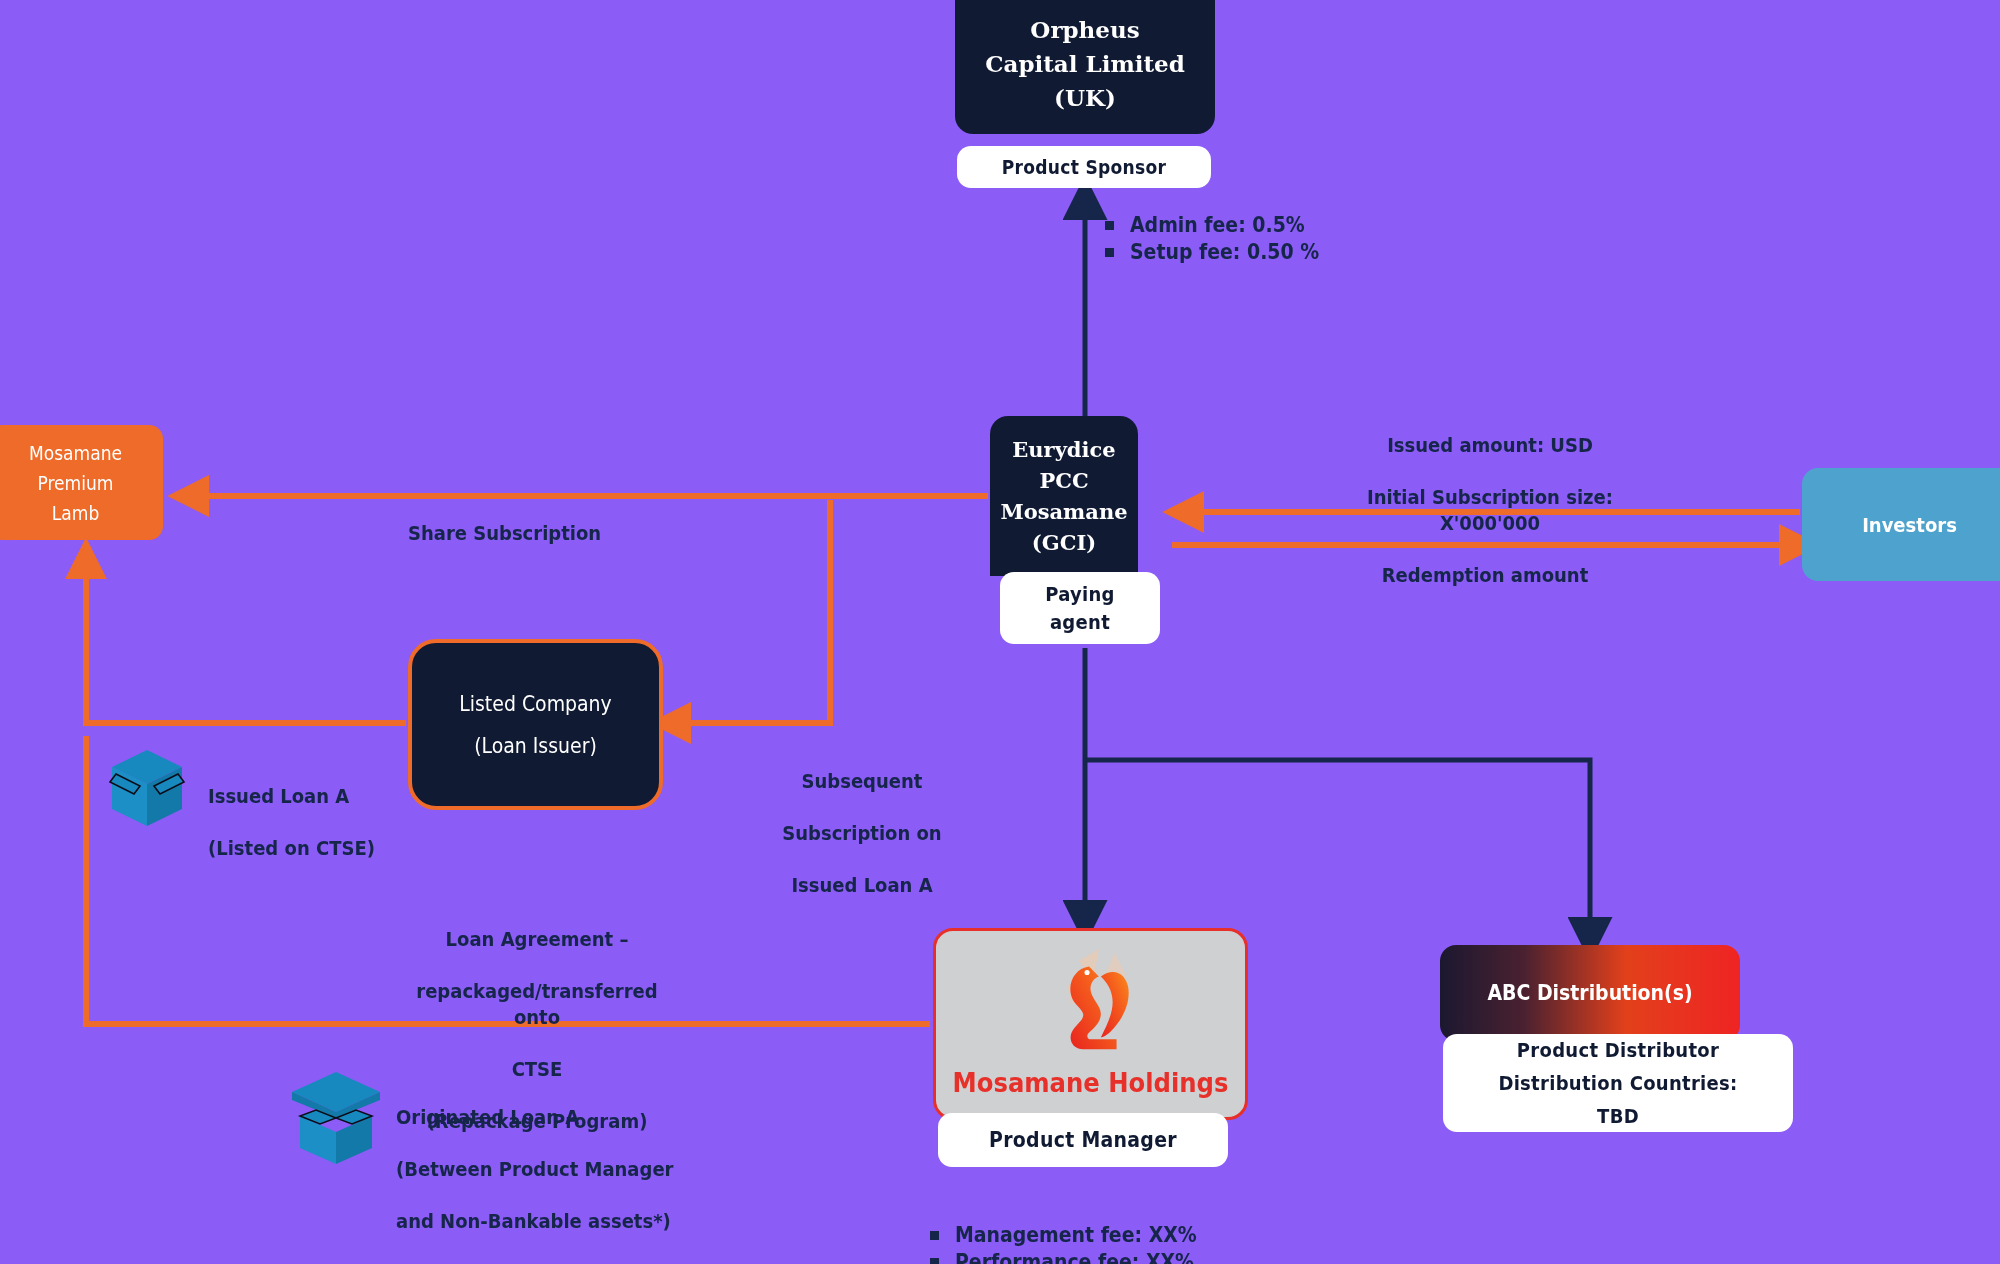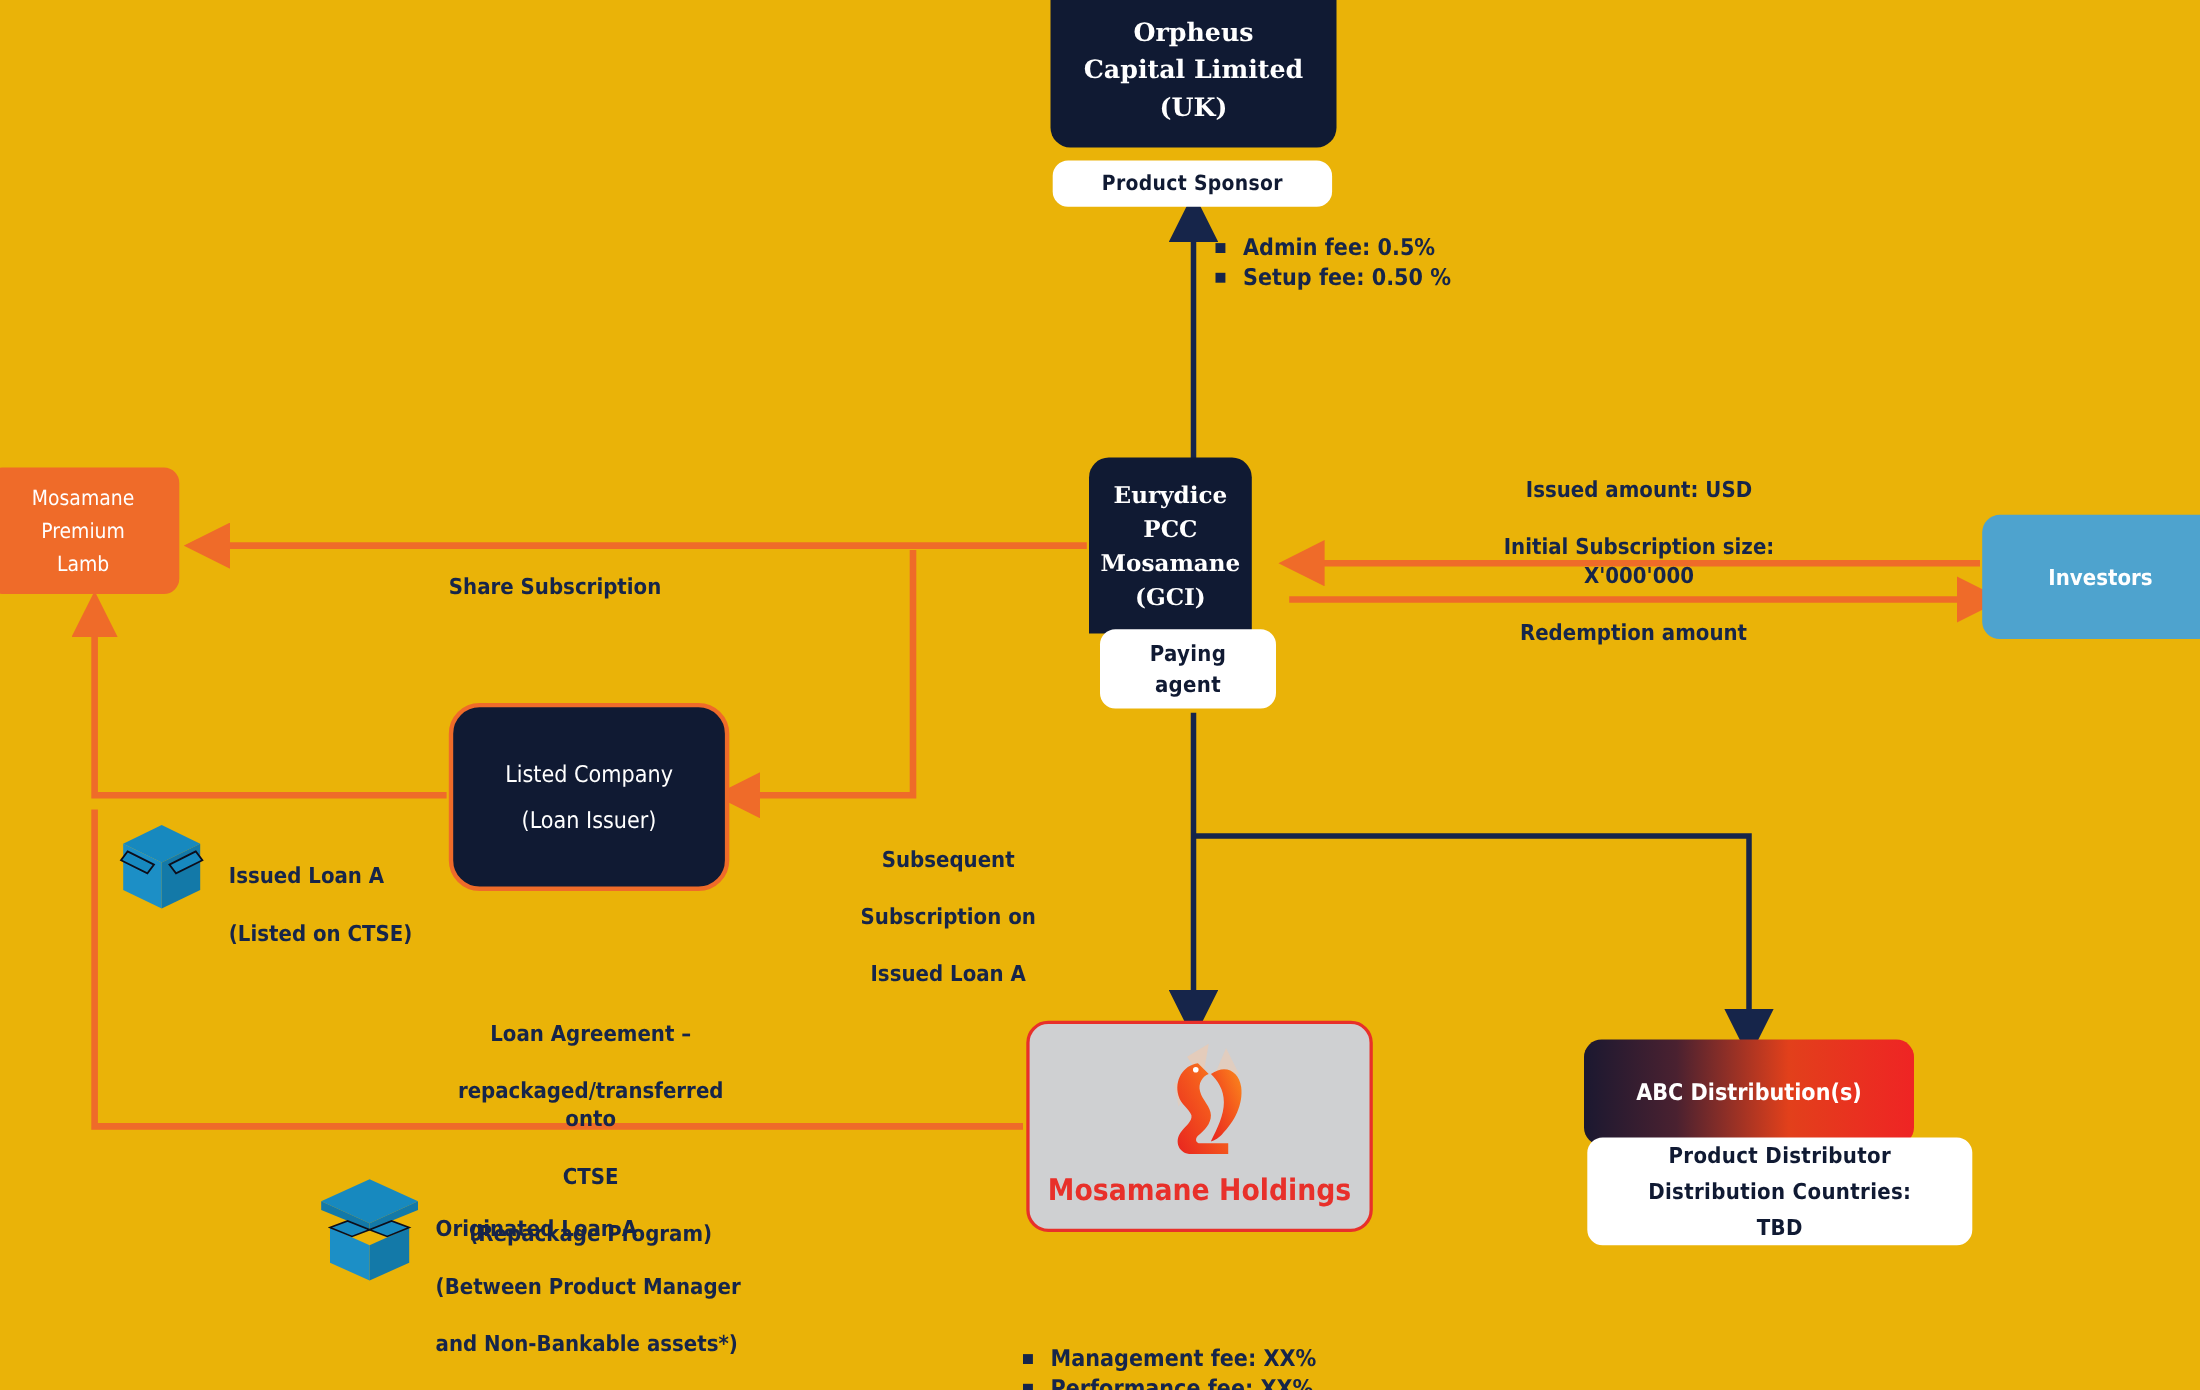--- a/index.html
+++ b/index.html
@@ -1,18 +1,18 @@
 <!DOCTYPE html>
 <html><head>
 <meta charset="utf-8">
 <style>
   html,body{margin:0;padding:0;background:#000;}
   body{width:2000px;height:1264px;position:relative;overflow:hidden;
        font-family:"DejaVu Sans Condensed","Liberation Sans",sans-serif;}
-  #stage{position:absolute;left:0;top:0;width:2000px;height:1264px;background:#eab308;}
+  #stage{position:absolute;left:0;top:0;width:2000px;height:1264px;background:#8b5cf6;}
   svg.wires{position:absolute;left:0;top:0;width:2000px;height:1264px;pointer-events:none;}
 
   .node{position:absolute;box-sizing:border-box;}
   .serif{font-family:"DejaVu Serif","Liberation Serif",serif;font-weight:bold;}
 
   
   .card{border-radius:18px;display:flex;flex-direction:column;align-items:center;
         justify-content:center;text-align:center;}
 
   .navy{background:#101a33;color:#ffffff;}
@@ -157,20 +157,21 @@
       <polygon points="36,44 54,46 40,66" fill="#f6c9a8" opacity="0.4"></polygon>
       <path d="M58,26 C44,28 36,42 40,56 C42,64 50,68 52,74 C53,80 46,84 42,90
                C36,98 40,110 52,110 L86,110 L86,100 L60,100 C56,100 55,96 58,93
                C64,88 70,82 70,74 C70,66 62,60 60,52 C58,45 62,38 68,36 Z" fill="url(#gsq)"></path>
       <circle cx="56" cy="32" r="2.6" fill="#fff"></circle>
       <path d="M70,36 C84,26 96,34 98,48 C100,64 92,80 80,92 C76,96 72,98 70,98
                C76,86 82,74 82,62 C82,50 76,42 70,36 Z" fill="url(#gsq)"></path>
     </svg>
     <div id="mh-name">Mosamane Holdings</div>
   </div>
+  <div class="node subpill" id="mh-sub">Product Manager</div>
 
   <div class="bullets" style="left:930px;top:1222px;">
     <div>
         <i></i>
       <span>Management fee: XX%</span>
       </div>
     <div>
         <i></i>
       <span>Performance fee: XX%</span>
       </div>

